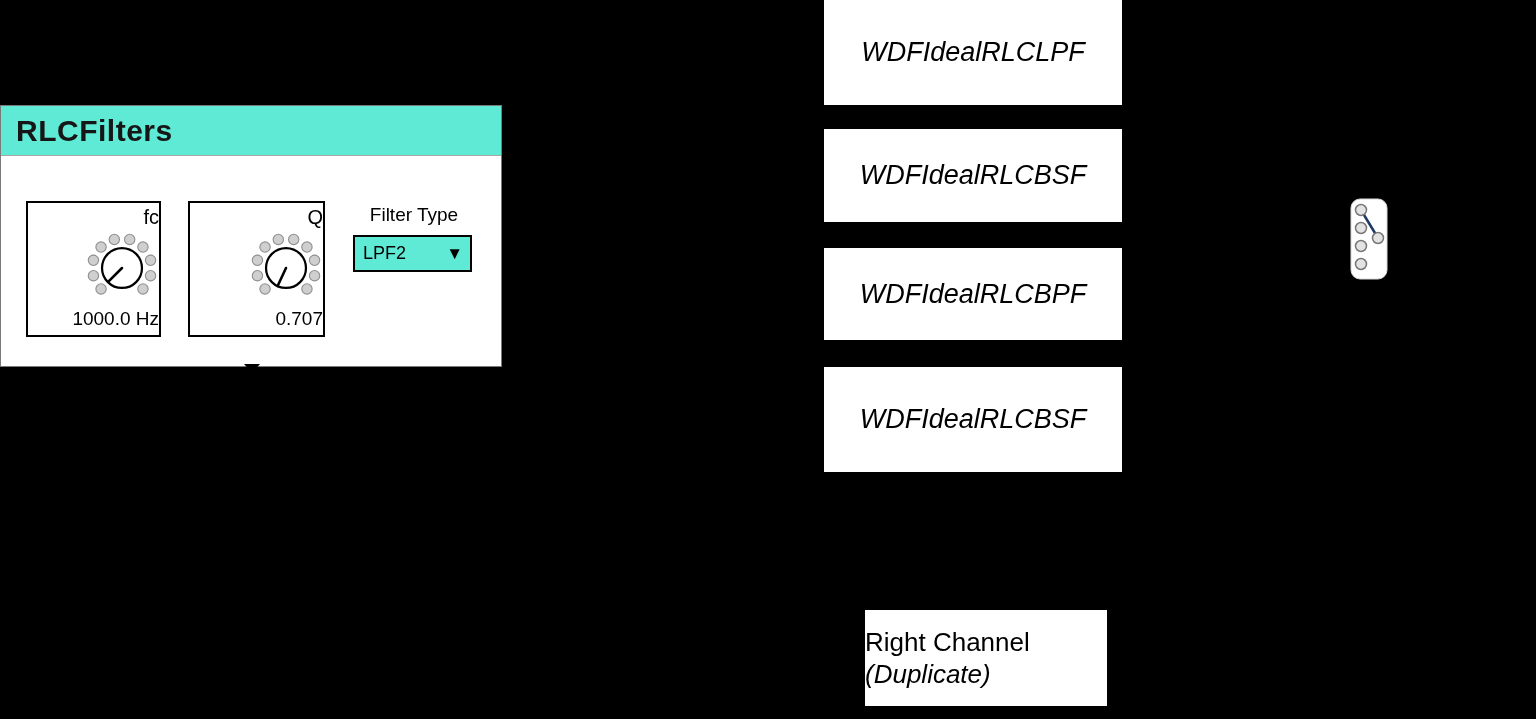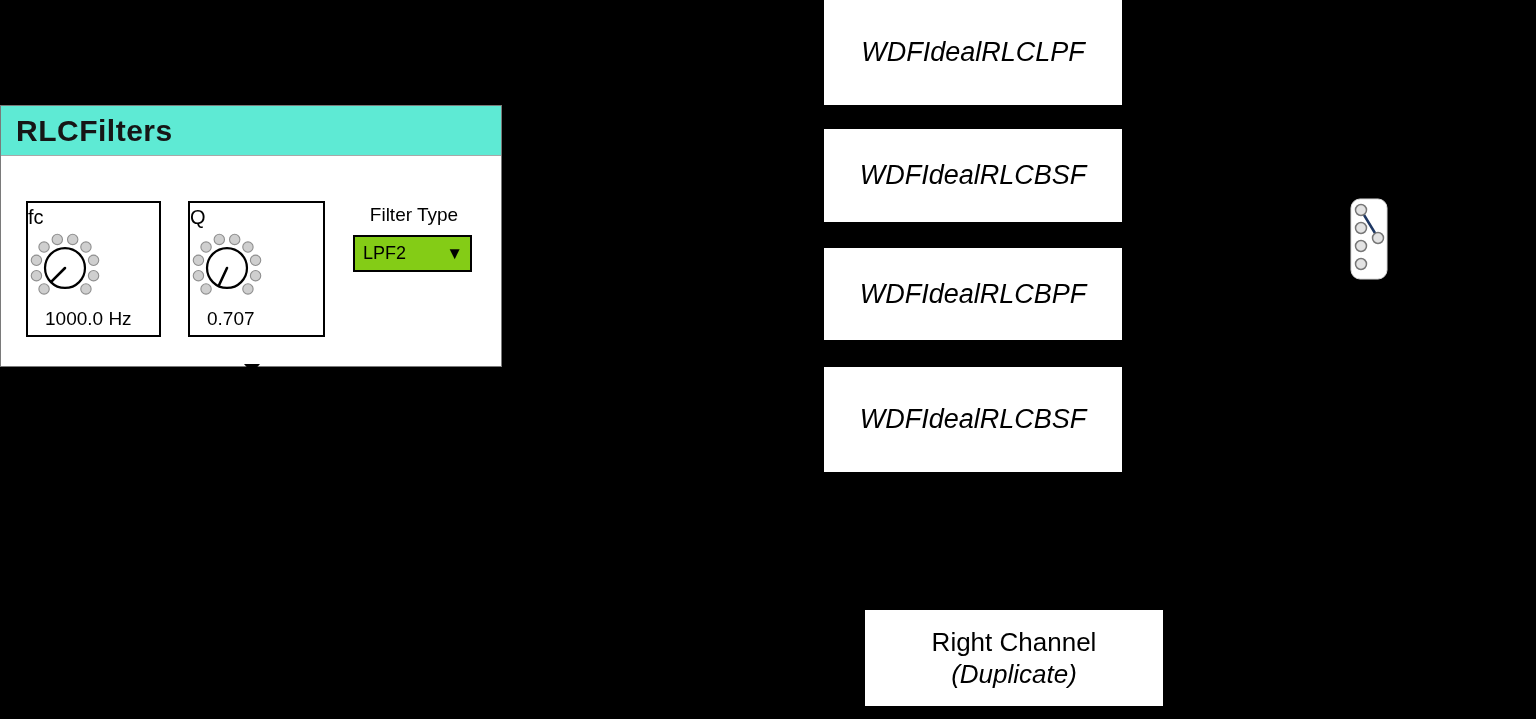--- a/index.html
+++ b/index.html
@@ -38,21 +38,21 @@
     color: #161616;
     letter-spacing: 0.5px;
   }
   .knob-box {
     position: absolute;
     width: 135px; height: 136px;
     border: 2px solid #000;
     background: #fff;
     display: flex;
     flex-direction: column;
-    align-items: flex-start;
+    align-items: flex-end;
     justify-content: space-between;
     padding: 4px 0 7px;
   }
   .knob-box.fc { left: 25px; top: 95px; }
   .knob-box.q  { left: 187px; top: 95px; width: 137px; }
   .knob-label { font-size: 20px; color: #000; line-height: 1; }
   .knob-value { font-size: 19px; color: #000; line-height: 1; margin-left: 17px; }
   .knob-dial { display: block; }
   .dot { fill: #cfcfcf; stroke: #8f8f8f; stroke-width: 1.5; }
   .knob-face { fill: #ffffff; stroke: #000000; stroke-width: 3; }
@@ -61,21 +61,21 @@
   .filter-type {
     position: absolute;
     left: 352px; top: 98px;
     width: 122px;
     text-align: center;
   }
   .ft-label { font-size: 19px; color: #000; margin-bottom: 9px; }
   .dropdown {
     width: 119px; height: 37px;
     border: 2px solid #000;
-    background: #84cc16;
+    background: #5eead4;
     display: flex;
     align-items: center;
     justify-content: space-between;
     padding: 0 7px 0 8px;
     font-size: 18px;
     color: #000;
     cursor: pointer;
     text-align: left;
   }
   .caret { font-size: 17px; line-height: 1; color: #000; }
@@ -100,25 +100,25 @@
     justify-content: center;
   }
   .block-label {
     font-style: italic;
     font-size: 27px;
     color: #000;
   }
   .rc-box {
     position: absolute;
     left: 865px; top: 610px;
-    width: 298px; height: 96px;
+    width: 242px; height: 96px;
     background: #ffffff;
     display: flex;
     flex-direction: column;
-    align-items: center;
+    align-items: flex-start;
     justify-content: center;
     font-size: 26px;
     color: #000;
     line-height: 1.25;
   }
   .rc-line2 { font-style: italic; }
 
   
   .switch-icon {
     position: absolute;

